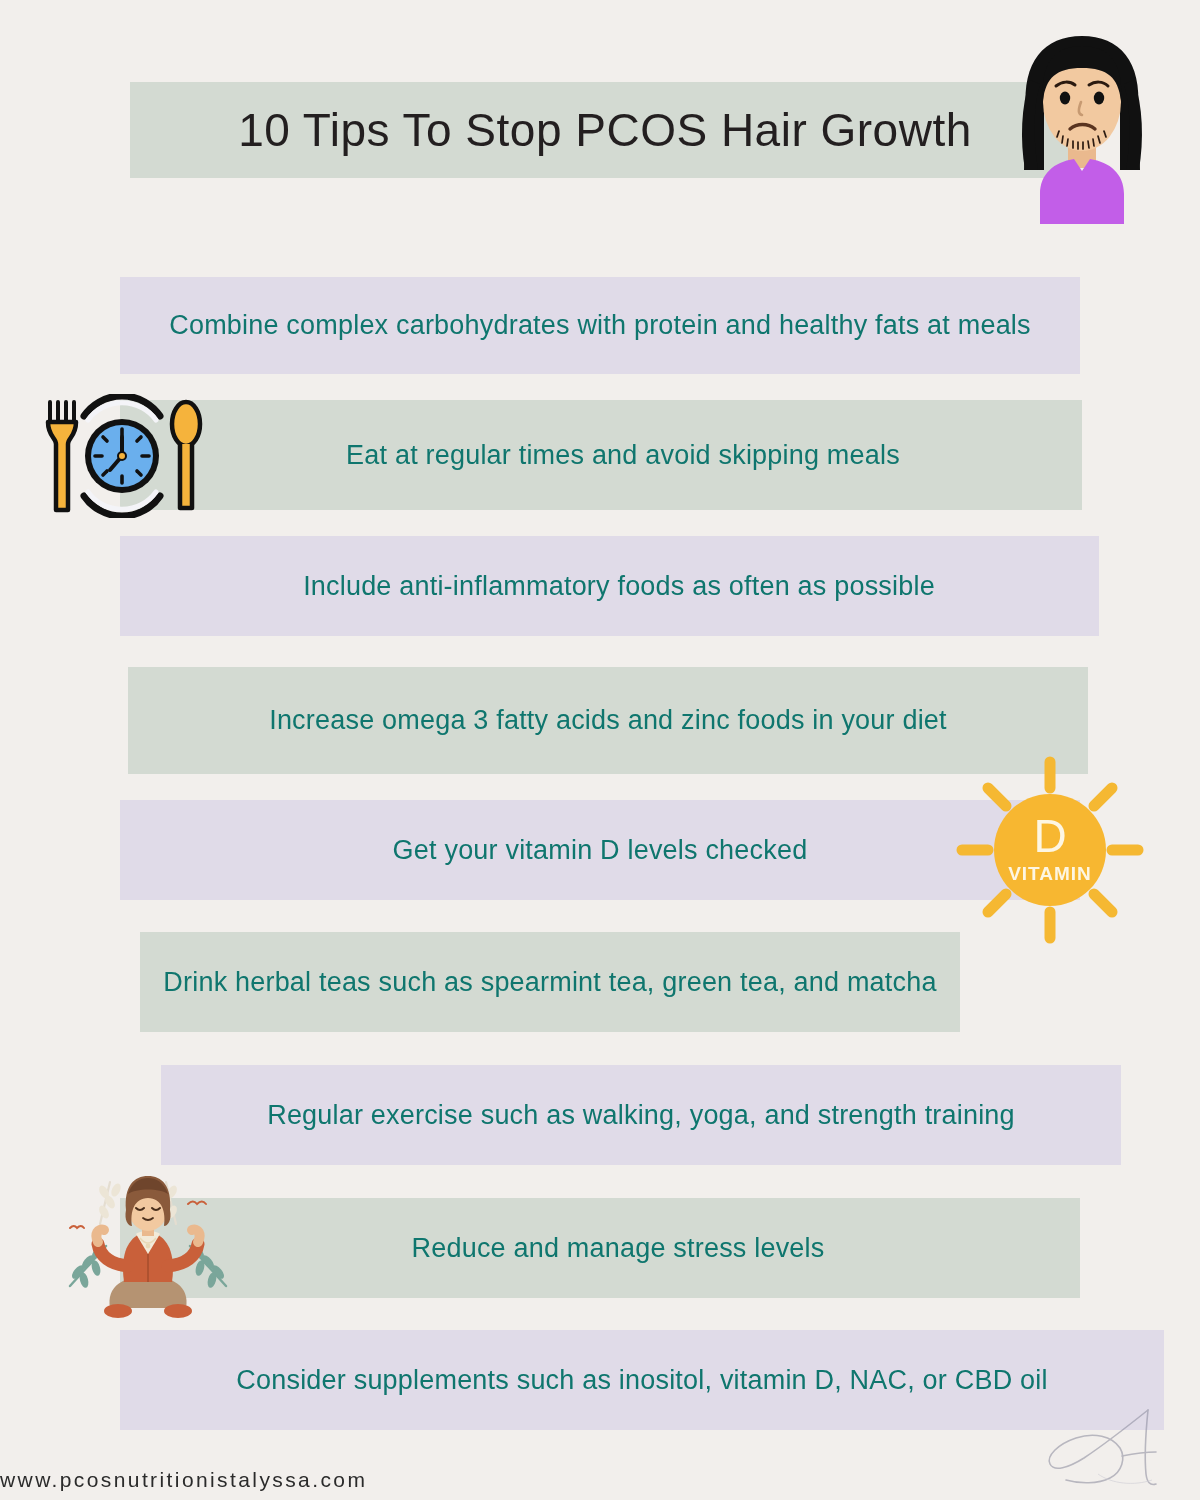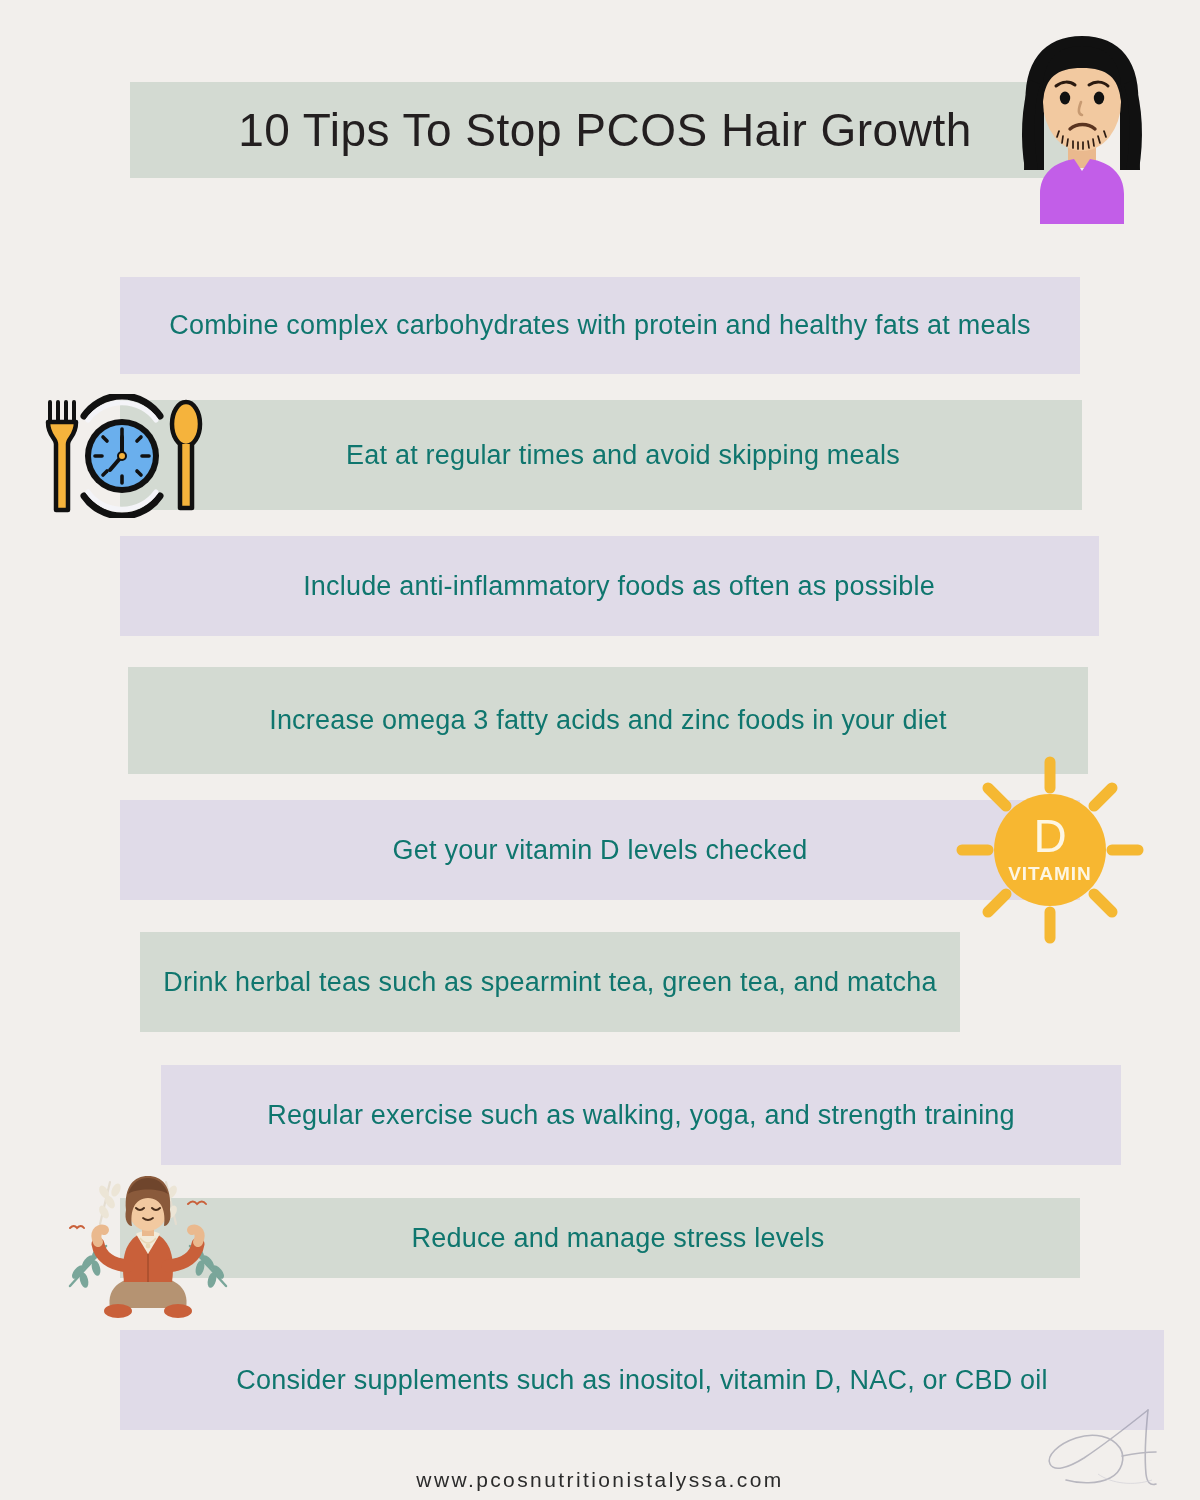--- a/index.html
+++ b/index.html
@@ -66,32 +66,31 @@
     text-align: center;
   }
 
   .r1 { left:120px; top:277px;  width:960px; height:97px; }
   .r2 { left:120px; top:400px;  width:962px; height:110px; }
   .r3 { left:120px; top:536px;  width:960px; height:100px;padding-left:19px; }
   .r4 { left:120px; top:667px;  width:960px; height:107px;margin-left:8px; }
   .r5 { left:120px; top:800px;  width:960px; height:100px; }
   .r6 { left:120px; top:932px;  width:820px; height:100px;margin-left:20px; }
   .r7 { left:120px; top:1065px; width:960px; height:100px;margin-left:41px; }
-  .r8 { left:120px; top:1198px; width:960px; height:80px; }
+  .r8 { left:120px; top:1198px; width:960px; height:100px; }
   .r9 { left:120px; top:1330px; width:1044px; height:100px; }
   .r2 .tip-text { transform: translateX(22px); }
   .r8 .tip-text { transform: translateX(18px); }
 
   
   .footer-url {
     position: absolute;
     left: 0;
     top: 1480px;
     width: 1200px;
-    text-align: center;
     transform: translateY(-50%);
     font-family: "Liberation Sans", sans-serif;
     font-size: 21px;
     font-weight: 300;
     letter-spacing: 2.4px;
     color: #2b2b2b;
   }
 
   
   .signature {

